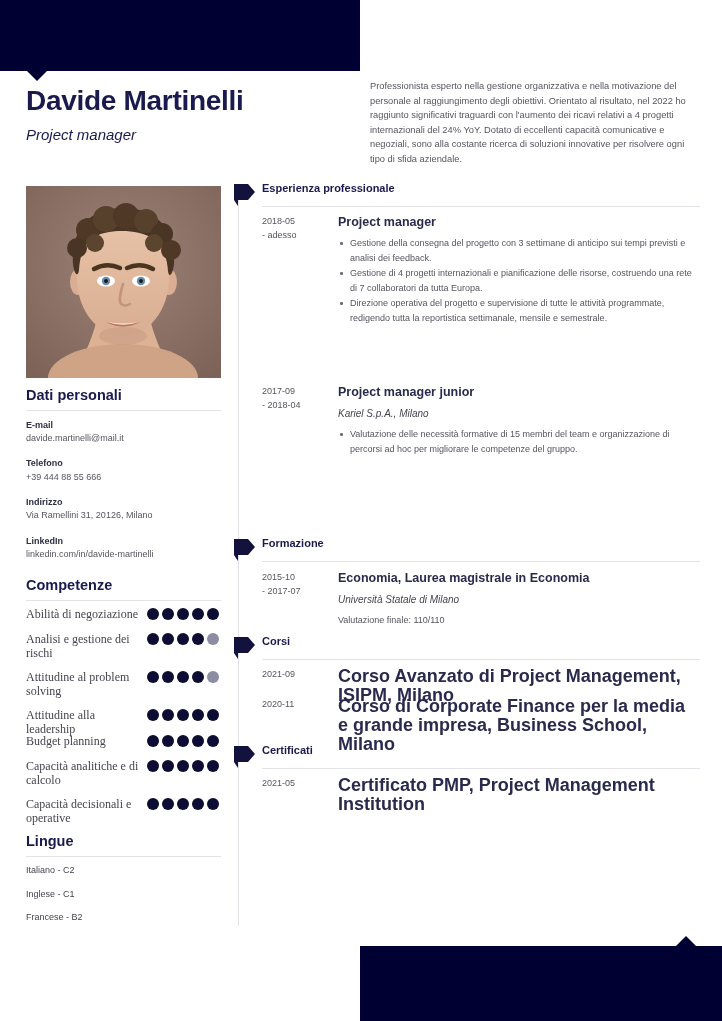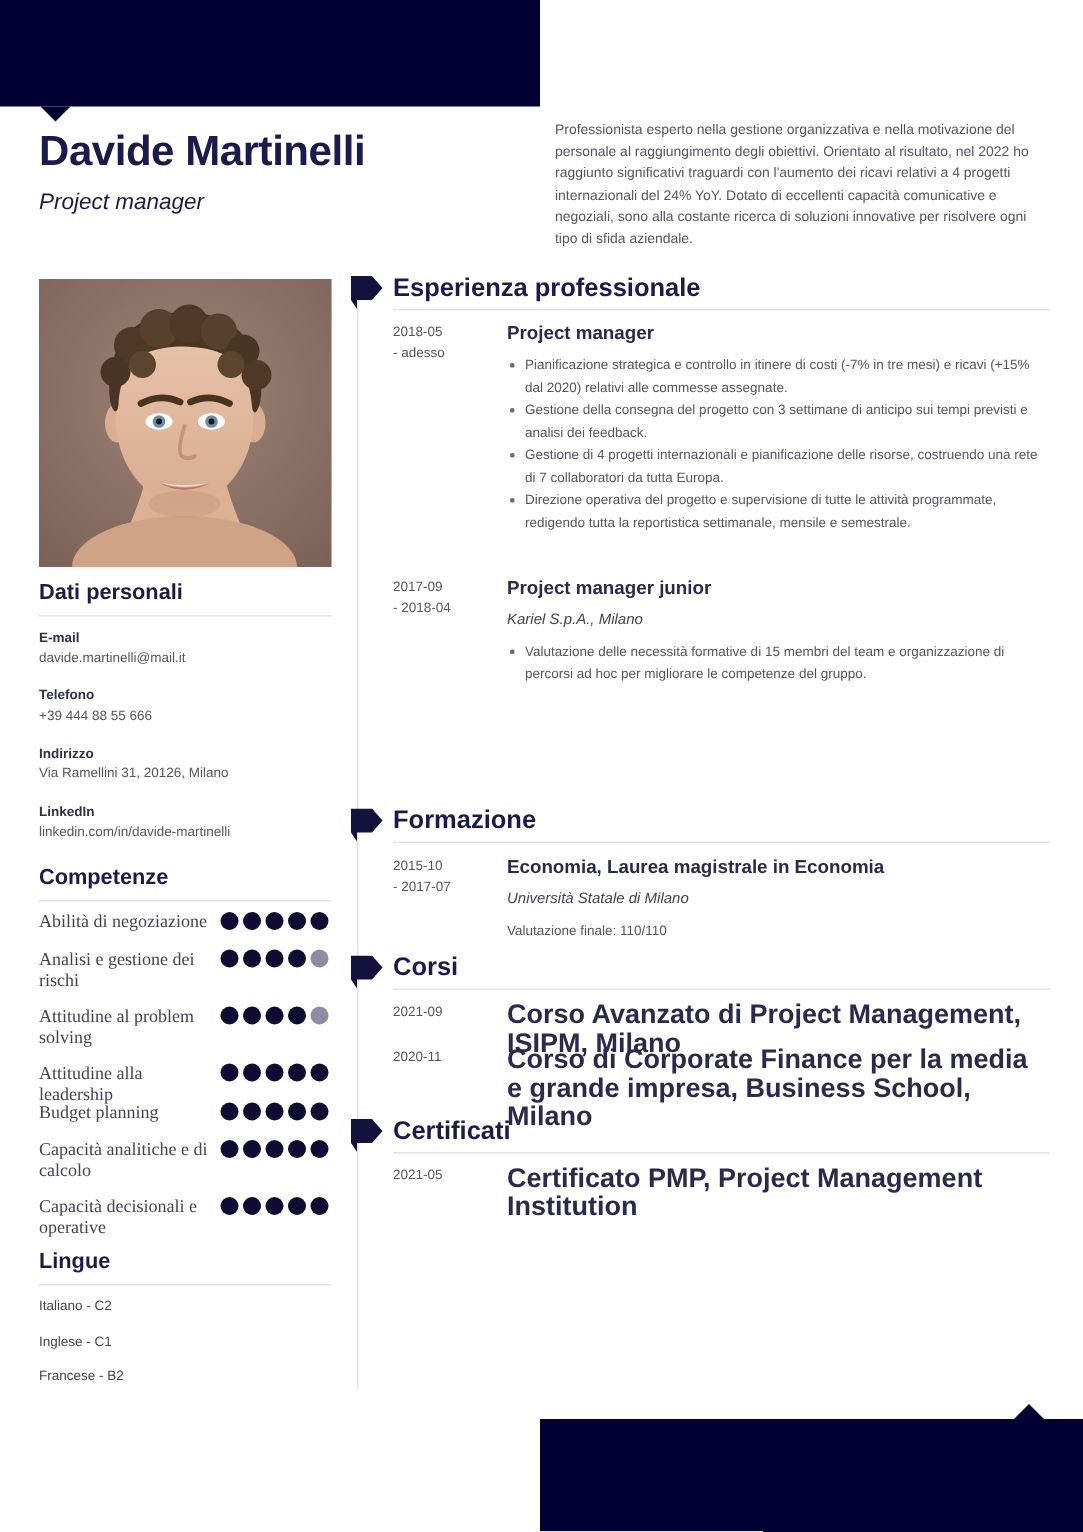--- a/index.html
+++ b/index.html
@@ -184,21 +184,21 @@
   }
   .pennant {
     position: absolute;
     left: -4px; top: 2px;
     width: 22px; height: 22px;
   }
   .pennant svg { display: block; }
   .sec-title {
     position: absolute;
     left: 24px; top: 0;
-    font-size: 17px;
+    font-size: 11px;
     font-weight: bold;
     color: #1a1a4d;
     white-space: nowrap;
   }
   .sec-rule {
     position: absolute;
     left: 24px; top: 24px;
     width: 438px; height: 1px;
     background: #e2e2e8;
   }
@@ -449,21 +449,20 @@
       <div class="sec-title">Esperienza professionale</div>
       <div class="sec-rule"></div>
     </div>
 
     <div class="entry" style="top:214px;">
       <div class="entry-date" style="white-space:pre-line;">2018-05
 - adesso</div>
       <div class="entry-body">
         <div class="entry-role">Project manager</div>
         <ul class="bullets">
-          <li>Pianificazione strategica e controllo in itinere di costi (-7% in tre mesi) e ricavi (+15% dal 2020) relativi alle commesse assegnate.</li>
           <li>Gestione della consegna del progetto con 3 settimane di anticipo sui tempi previsti e analisi dei feedback.</li>
           <li>Gestione di 4 progetti internazionali e pianificazione delle risorse, costruendo una rete di 7 collaboratori da tutta Europa.</li>
           <li>Direzione operativa del progetto e supervisione di tutte le attività programmate, redigendo tutta la reportistica settimanale, mensile e semestrale.</li>
         </ul>
       </div>
     </div>
 
     <div class="entry" style="top:384px;">
       <div class="entry-date" style="white-space:pre-line;">2017-09
 - 2018-04</div>

